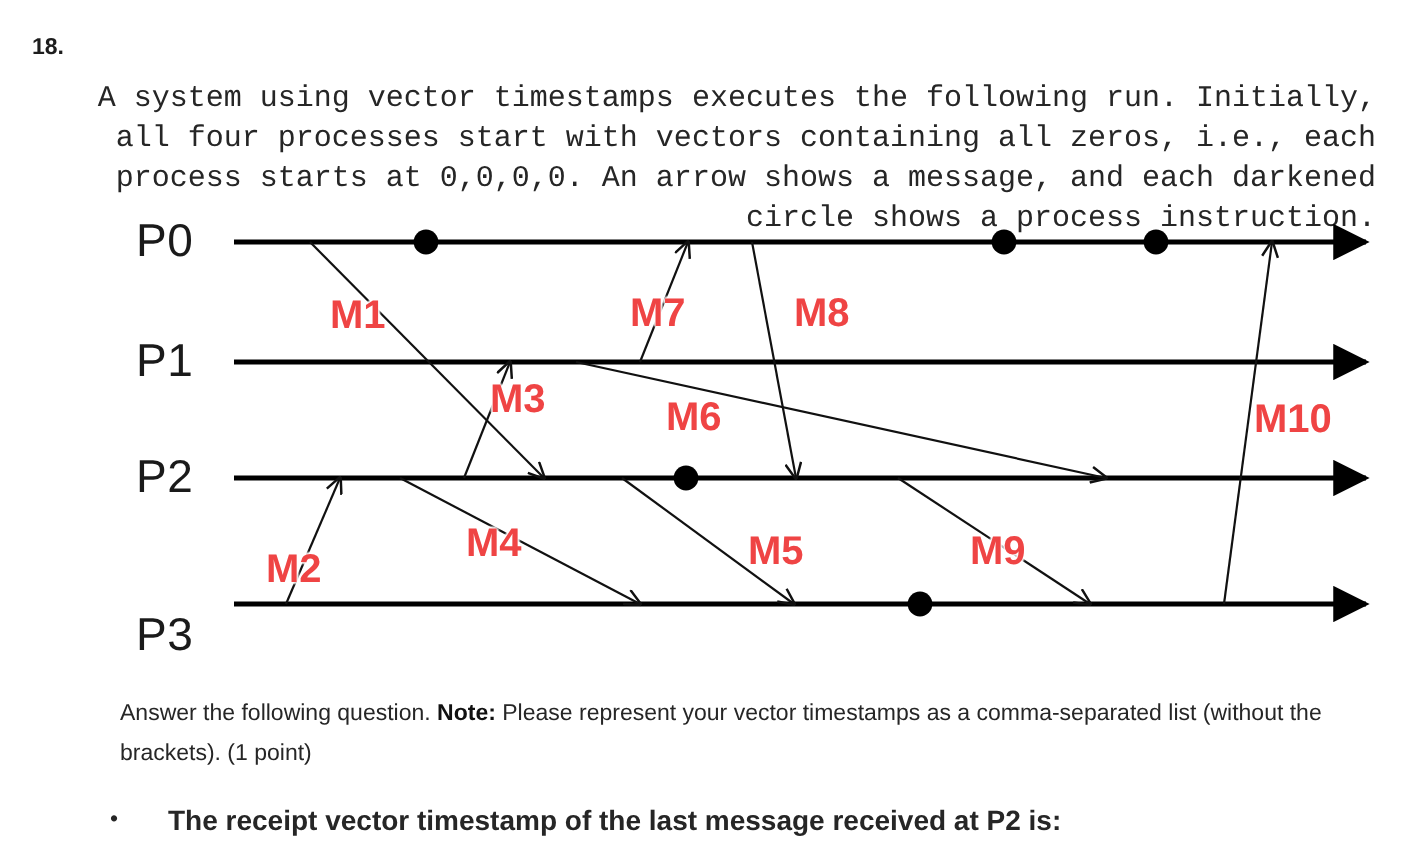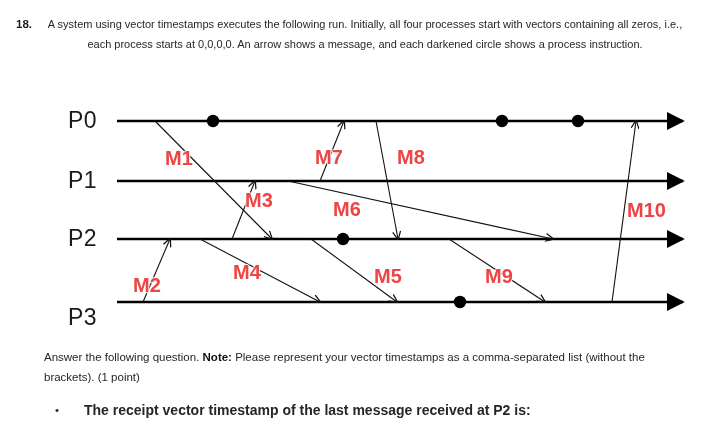--- a/index.html
+++ b/index.html
@@ -18,36 +18,38 @@
   }
 
   
   .question-block {
     position: absolute;
     left: 16px;
     top: 14px;
     width: 672px;
     display: flex;
     align-items: flex-start;
+    flex-direction: column;
   }
   .q-number {
     font-size: 11.5px;
     font-weight: bold;
     color: #1d1d1d;
     width: 26px;
     flex: 0 0 26px;
     line-height: 20px;
     text-align: left;
   }
   .q-text {
-    font-size: 11px;
+    font-size: 15px;
     line-height: 20px;
     color: #262626;
     flex: 1 1 auto;
-    text-align: center;
+    text-align: right;
+    font-family: Liberation Mono, monospace;
   }
 
   
   .diagram {
     position: absolute;
     left: 0;
     top: 96px;
     width: 610px;
     height: 235px;
   }
@@ -84,20 +86,21 @@
     position: absolute;
     left: 44px;
     top: 347px;
     width: 644px;
   }
   .answer-para {
     font-size: 11.5px;
     line-height: 20px;
     color: #262626;
     text-align: left;
+    margin-left: 16px;
   }
   .answer-para b { font-weight: bold; color: #111; }
 
   .bullet-row {
     position: absolute;
     left: 44px;
     top: 400px;
     width: 644px;
     display: flex;
     align-items: flex-start;

